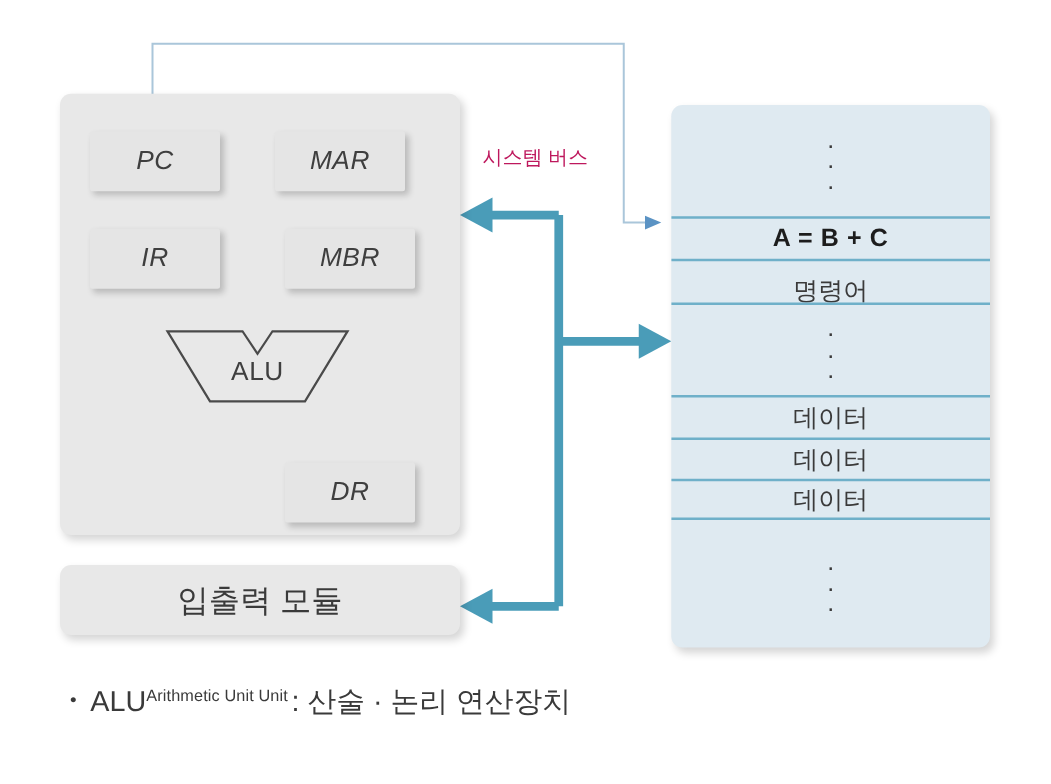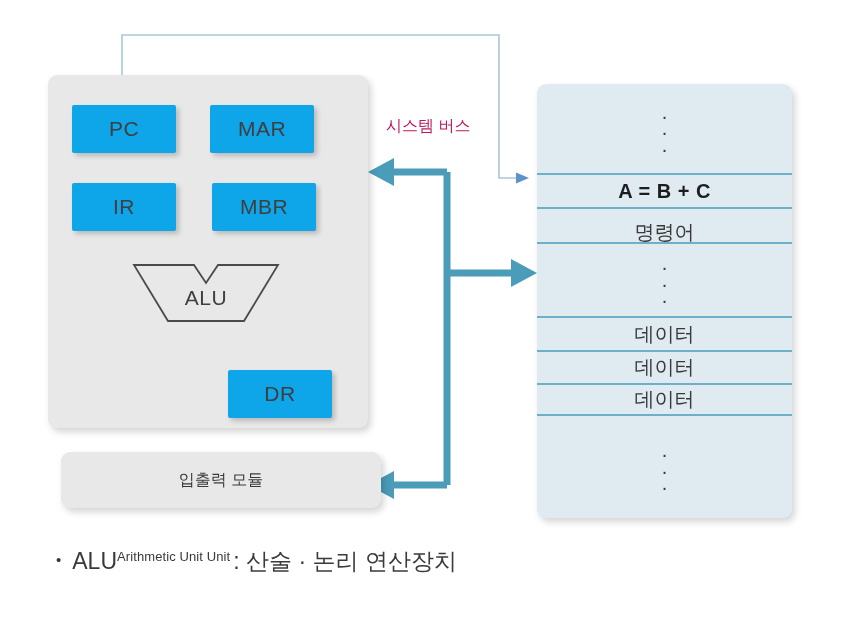--- a/index.html
+++ b/index.html
@@ -28,34 +28,35 @@
     top: 75px;
     width: 320px;
     height: 353px;
     background: #e8e8e8;
     border-radius: 9px;
     box-shadow: 3px 4px 7px rgba(0,0,0,0.17);
   }
 
   .reg {
     position: absolute;
-    background: #0ea5e9;
+    background: #e5e5e5;
     border-radius: 2px;
     box-shadow: 3px 3px 5px rgba(0,0,0,0.20);
     display: flex;
     align-items: center;
     justify-content: center;
     font-size: 21px;
     color: #3f3f3f;
     letter-spacing: 0.5px;
+    font-style: italic;
   }
   .reg-pc  { left: 72px;  top: 105px; width: 104px; height: 48px; }
-  .reg-mar { left: 210px; top: 105px; width: 104px; height: 48px; }
+  .reg-mar { left: 220px; top: 105px; width: 104px; height: 48px; }
   .reg-ir  { left: 72px;  top: 183px; width: 104px; height: 48px; }
-  .reg-mbr { left: 212px; top: 183px; width: 104px; height: 48px; }
+  .reg-mbr { left: 228px; top: 183px; width: 104px; height: 48px; }
   .reg-acc { left: 72px;  top: 348px; width: 104px; height: 48px; }
   .reg-dr  { left: 228px; top: 348px; width: 104px; height: 48px; margin-top: 22px; }
 
   .alu-wrap {
     position: absolute;
     left: 132px;
     top: 262px;
     width: 148px;
     height: 62px;
   }
@@ -77,23 +78,22 @@
     left: 48px;
     top: 452px;
     width: 320px;
     height: 56px;
     background: #e8e8e8;
     border-radius: 9px;
     box-shadow: 3px 4px 7px rgba(0,0,0,0.17);
     display: flex;
     align-items: center;
     justify-content: center;
-    font-size: 16px;
-    color: #3a3a3a;
-    margin-left: 13px;
+    font-size: 25px;
+    color: #3a3a3a;
   }
 
   
   .memory {
     position: absolute;
     left: 537px;
     top: 84px;
     width: 255px;
     height: 434px;
     background: #dfeaf1;

